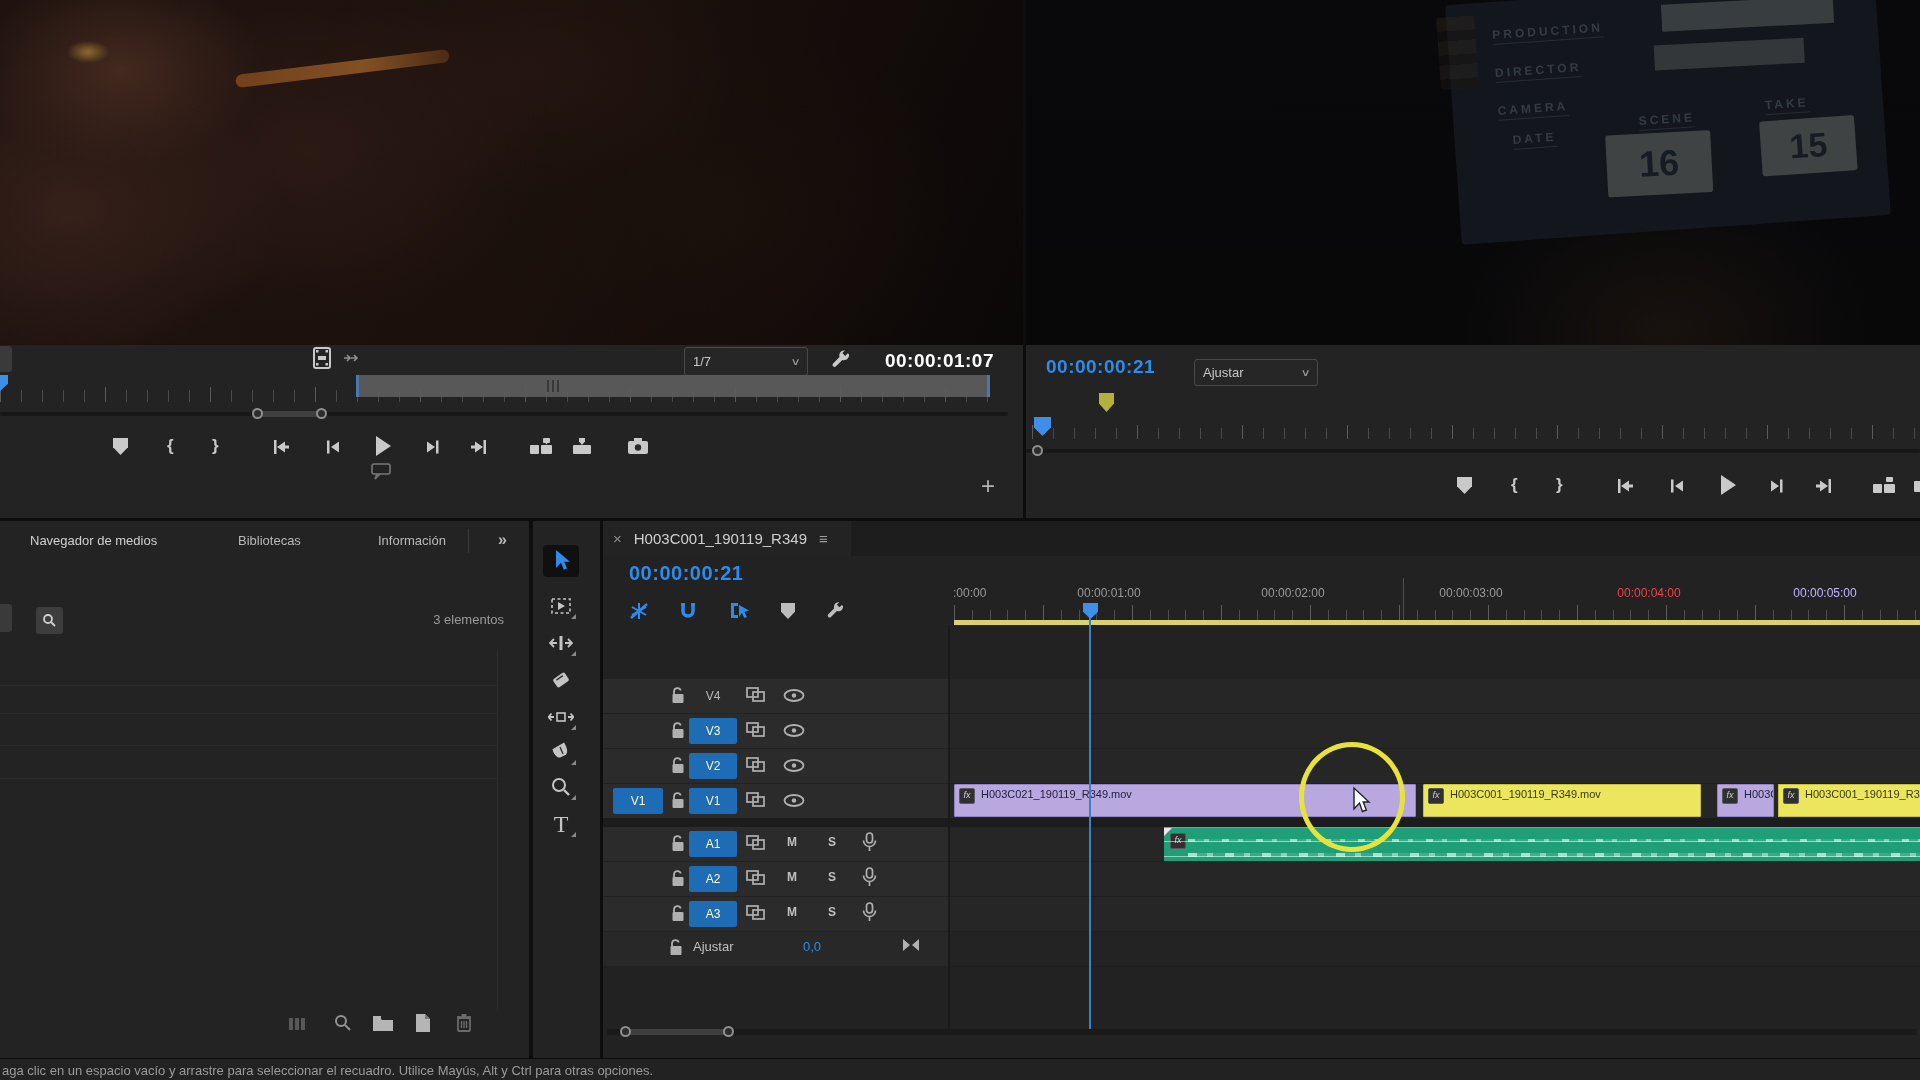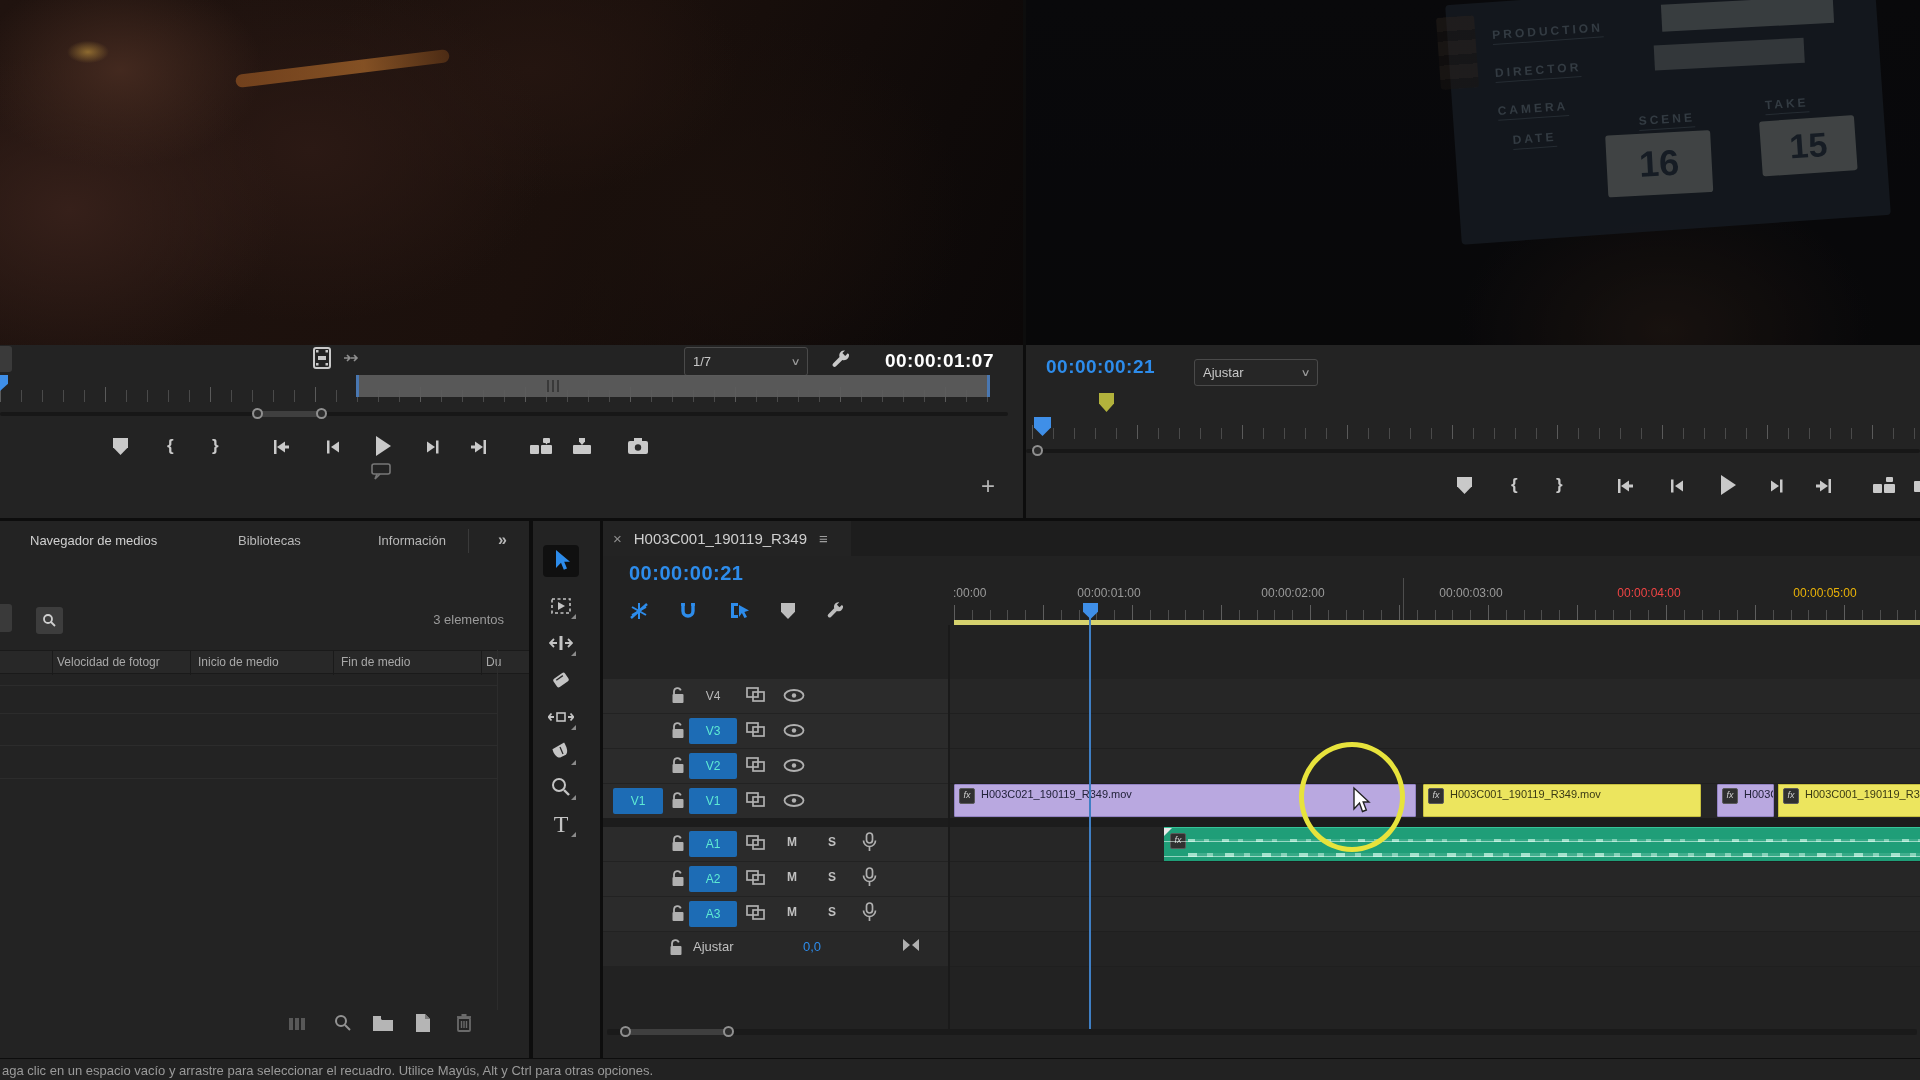--- a/index.html
+++ b/index.html
@@ -28,21 +28,21 @@
   .sbar{position:absolute;height:4px;background:#171717;border-radius:2px;}
   .sbar-seg{position:absolute;height:6px;background:#3f3f3f;border-radius:3px;}
   
   .tab-label{position:absolute;font-size:13px;color:#b8b8b8;top:533px;white-space:nowrap;}
   .col-label{position:absolute;font-size:12px;color:#a8a8a8;top:4px;white-space:nowrap;overflow:hidden;}
   .row-line{position:absolute;left:0;width:497px;height:1px;background:#2c2c2c;}
   
   .trow-head{position:absolute;left:0;width:346px;height:34px;background:#2b2b2b;}
   .trow-lane{position:absolute;left:346px;width:972px;height:34px;background:#262626;border-bottom:1px solid #1f1f1f;}
   .trackbtn{position:absolute;left:86px;top:4px;width:48px;height:26px;border-radius:2px;
-            font-size:12px;color:#5eead4;display:flex;align-items:center;justify-content:center;background:#1d6cb5;}
+            font-size:12px;color:#fef9c3;display:flex;align-items:center;justify-content:center;background:#1d6cb5;}
   .trackbtn.plain{background:transparent;color:#b8b8b8;}
   .ms{position:absolute;top:8px;font-size:12px;color:#c0c0c0;font-weight:bold;}
   .clip{position:absolute;top:0;height:33px;border-radius:1px;box-sizing:border-box;overflow:hidden;
         display:flex;align-items:flex-start;padding:3px 0 0 4px;font-size:11px;white-space:nowrap;}
   .clip.purple{background:#b9a8e0;border:1px solid #9383c4;color:#22223a;}
   .clip.yellow{background:#ece55e;border:1px solid #c6bf3f;color:#3a3a14;}
   .fxbadge{display:inline-block;width:14px;height:14px;background:#303030;border:1px solid #5a5a5a;
            border-radius:2px;color:#cfcfcf;font-style:italic;font-size:9px;line-height:13px;text-align:center;
            margin-right:6px;flex:0 0 auto;}
   .pent{clip-path:polygon(0 0,100% 0,100% 55%,50% 100%,0 55%);}
@@ -283,30 +283,20 @@
   <div class="abs" style="left:36px;top:86px;width:27px;height:27px;background:#3d3d3d;border-radius:3px;display:flex;align-items:center;justify-content:center;">
     <span>
       <svg width="15" height="15" viewBox="0 0 15 15">
           <circle cx="6" cy="6" r="4" fill="none" stroke="#d0d0d0" stroke-width="1.8"></circle>
           <line x1="9" y1="9" x2="13" y2="13" stroke="#d0d0d0" stroke-width="1.8"></line>
         </svg>
     </span>
   </div>
   <div class="abs" style="left:380px;top:91px;width:124px;text-align:right;font-size:13px;color:#9a9a9a;">3 elementos</div>
 
-  <div class="abs" style="left:0;top:129px;width:529px;height:24px;background:#282828;border-top:1px solid #1a1a1a;border-bottom:1px solid #1a1a1a;box-sizing:border-box;">
-    <span class="col-label" style="left:57px;width:130px;">Velocidad de fotogr</span>
-    <span class="col-label" style="left:198px;">Inicio de medio</span>
-    <span class="col-label" style="left:341px;">Fin de medio</span>
-    <span class="col-label" style="left:486px;">Du</span>
-    <div class="abs" style="left:52px;top:0;width:1px;height:24px;background:#1a1a1a;"></div>
-    <div class="abs" style="left:190px;top:0;width:1px;height:24px;background:#1a1a1a;"></div>
-    <div class="abs" style="left:333px;top:0;width:1px;height:24px;background:#1a1a1a;"></div>
-    <div class="abs" style="left:481px;top:0;width:1px;height:24px;background:#1a1a1a;"></div>
-  </div>
 
   <div class="row-line" style="top:164px;"></div>
   <div class="row-line" style="top:192px;"></div>
   <div class="row-line" style="top:224px;"></div>
   <div class="row-line" style="top:257px;"></div>
   <div class="abs" style="left:497px;top:129px;width:1px;height:360px;background:#2c2c2c;"></div>
 
   <span class="ticon" style="left:288px;top:495px;opacity:.45;">
     <svg width="20" height="16" viewBox="0 0 20 16">
         <rect x="1" y="2" width="4" height="12" fill="#9a9a9a"></rect>
@@ -444,21 +434,21 @@
         <path d="M18 5a4.6 4.6 0 0 1-6.1 5L6 15.9a1.9 1.9 0 0 1-2.7-2.7l5.9-5.9A4.6 4.6 0 0 1 14.3 1.3l-2.4 2.4 2.6 2.6 2.4-2.4z" fill="#bdbdbd"></path>
       </svg>
   </span>
 
   <div class="abs" style="left:346px;top:57px;width:971px;height:47px;">
     <span class="abs" style="left:4px;top:8px;font-size:12px;color:#9a9a9a;">:00:00</span>
     <span class="abs" style="left:160px;top:8px;font-size:12px;color:#9a9a9a;transform:translateX(-50%);">00:00:01:00</span>
     <span class="abs" style="left:344px;top:8px;font-size:12px;color:#9a9a9a;transform:translateX(-50%);">00:00:02:00</span>
     <span class="abs" style="left:522px;top:8px;font-size:12px;color:#9a9a9a;transform:translateX(-50%);">00:00:03:00</span>
     <span class="abs" style="left:700px;top:8px;font-size:12px;color:#ef4444;transform:translateX(-50%);">00:00:04:00</span>
-    <span class="abs" style="left:876px;top:8px;font-size:12px;color:#eab308;transform:translateX(-50%);">00:00:05:00</span>
+    <span class="abs" style="left:876px;top:8px;font-size:12px;color:#c4b5fd;transform:translateX(-50%);">00:00:05:00</span>
     <div class="abs" style="left:5px;top:32px;width:966px;height:10px;
          background:repeating-linear-gradient(90deg,#4e4e4e 0 1px,transparent 1px 17.8px);"></div>
     <div class="abs" style="left:5px;top:27px;width:966px;height:15px;
          background:repeating-linear-gradient(90deg,#5e5e5e 0 1px,transparent 1px 89px);"></div>
     <div class="abs" style="left:454px;top:0;width:1px;height:45px;background:#4e4e4e;"></div>
   </div>
   <div class="abs" style="left:351px;top:99px;width:966px;height:5px;background:#d6d26e;"></div>
 
   <div class="trow-head" style="top:158px;"></div>
   <div class="trow-lane" style="top:158px;"></div>

